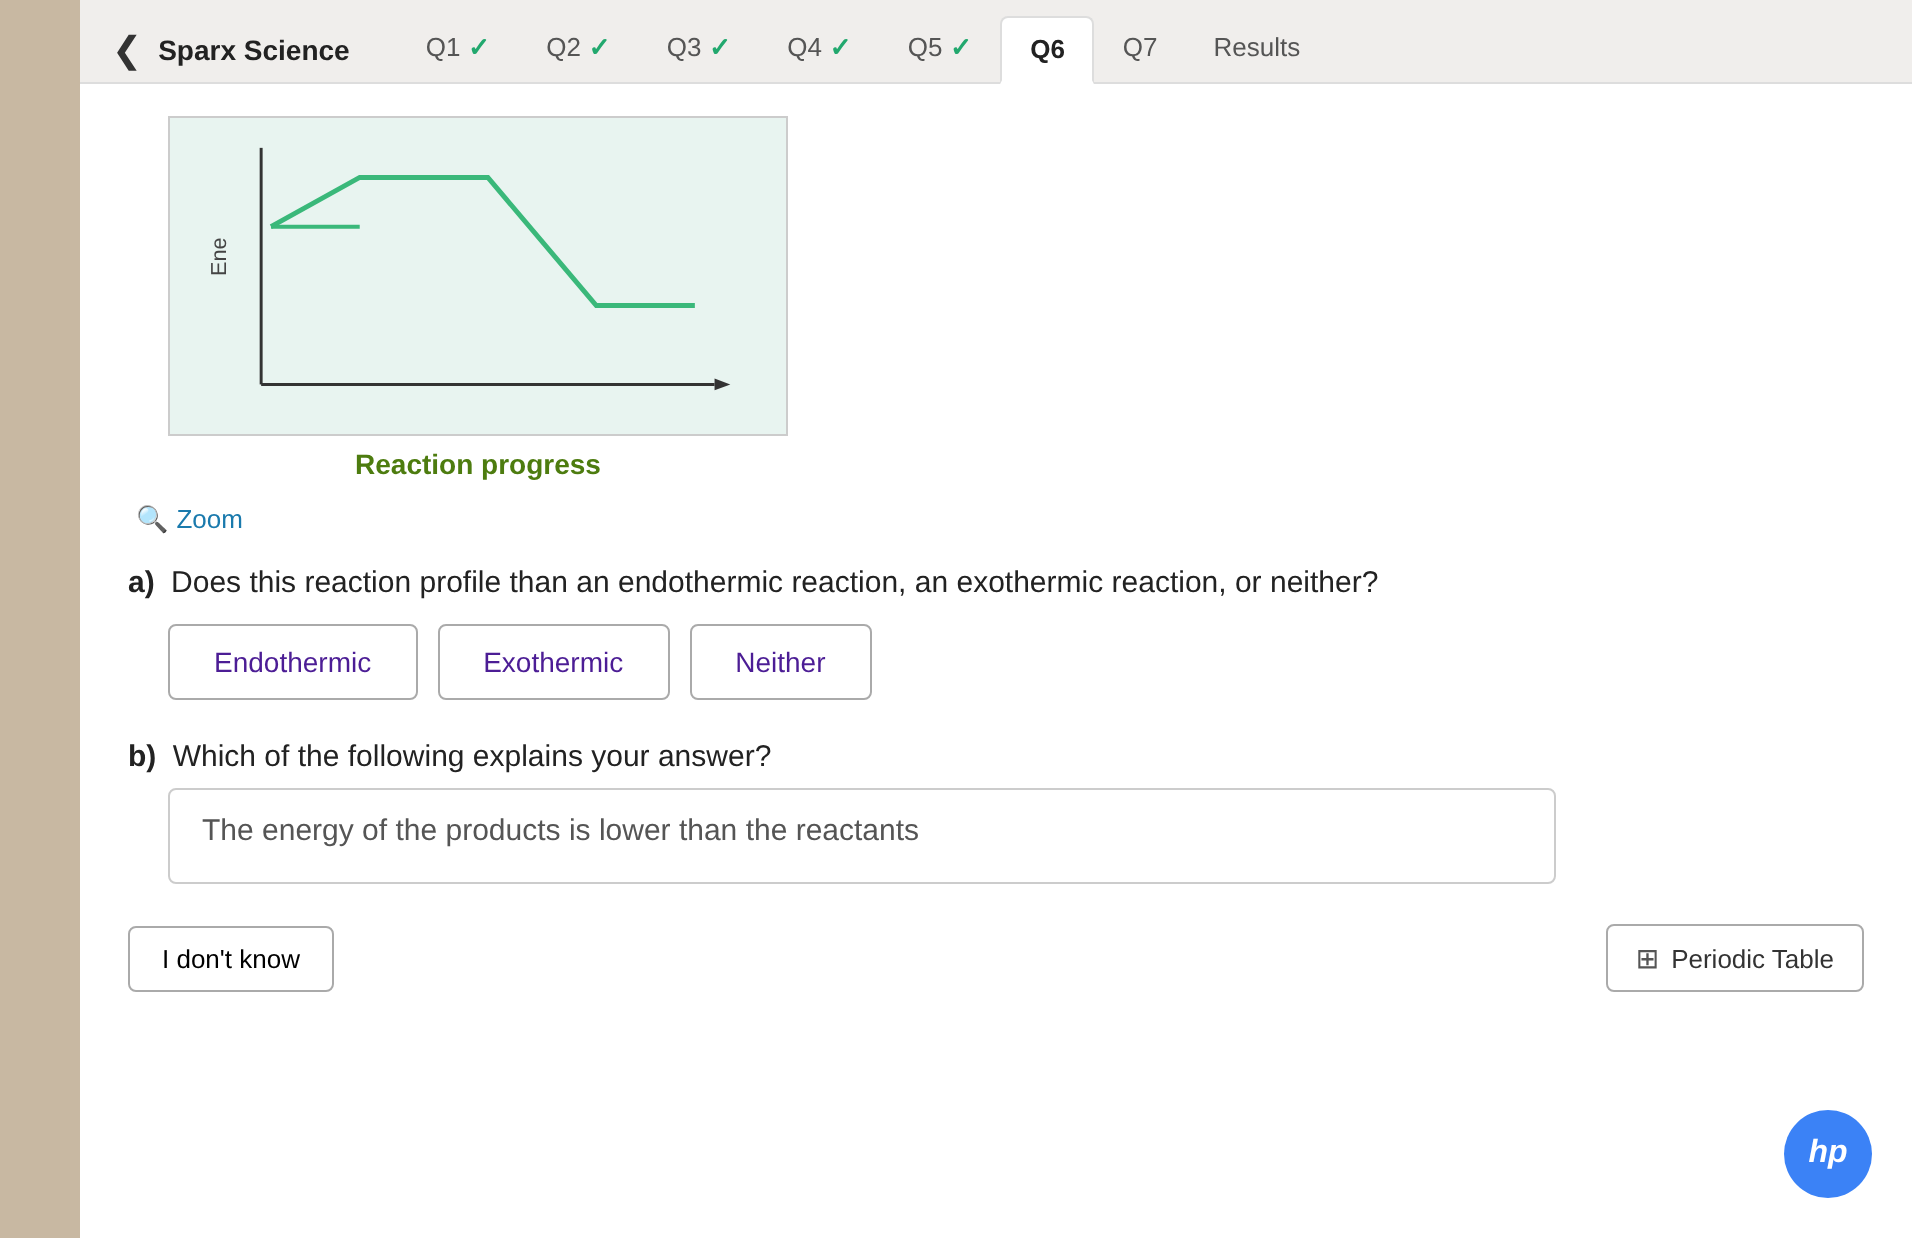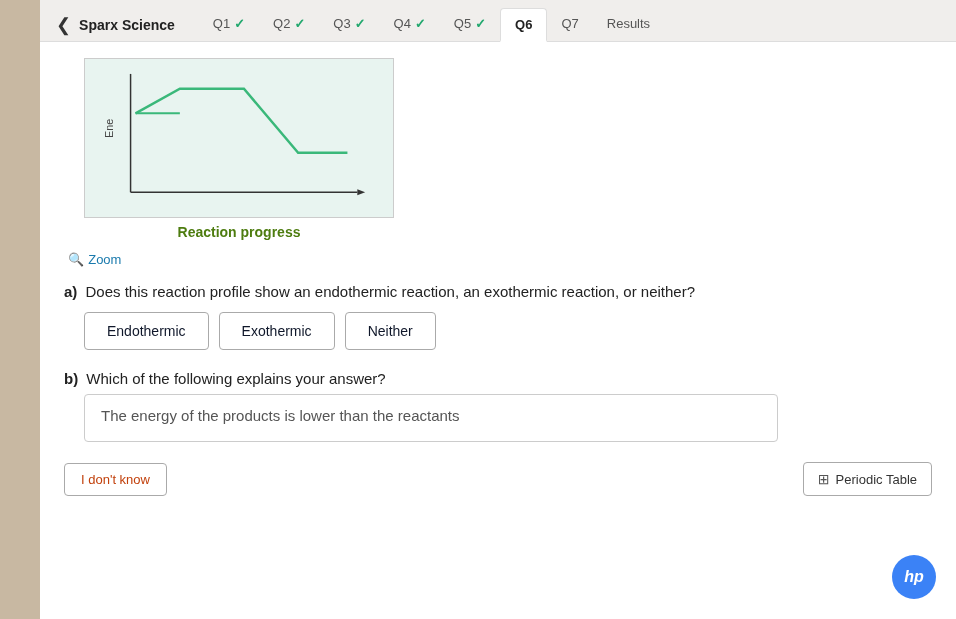--- a/index.html
+++ b/index.html
@@ -136,21 +136,21 @@
       gap: 10px;
       margin-left: 20px;
       margin-bottom: 20px;
     }
     .answer-btn {
       padding: 10px 22px;
       border: 1px solid #aaa;
       background: white;
       border-radius: 4px;
       font-size: 14px;
-      color: #0f172a;
+      color: #4c1d95;
       cursor: pointer;
     }
 
     
     .question-b-label {
       font-size: 15px;
       color: #222;
       margin-bottom: 7px;
     }
     .question-b-label span.q-letter {
@@ -178,21 +178,21 @@
       justify-content: space-between;
       align-items: center;
       margin-top: 10px;
     }
     .dont-know-btn {
       padding: 8px 16px;
       border: 1px solid #aaa;
       background: white;
       border-radius: 4px;
       font-size: 13px;
-      color: #c2410c;
+      color: #000000;
       cursor: pointer;
     }
     .periodic-table-btn {
       display: flex;
       align-items: center;
       gap: 6px;
       padding: 8px 14px;
       border: 1px solid #aaa;
       background: white;
       border-radius: 4px;
@@ -287,21 +287,21 @@
     </div>
 
     <div class="zoom-link">
       <span>🔍</span>
       <span>Zoom</span>
     </div>
 
     <div class="question-section">
       <div class="question-label">
         <span class="q-letter">a)</span>
-        <span>Does this reaction profile show an endothermic reaction, an exothermic reaction, or neither?</span>
+        <span>Does this reaction profile than an endothermic reaction, an exothermic reaction, or neither?</span>
       </div>
       <div class="answer-buttons">
         <button class="answer-btn">Endothermic</button>
         <button class="answer-btn">Exothermic</button>
         <button class="answer-btn">Neither</button>
       </div>
     </div>
 
     <div class="question-section">
       <div class="question-b-label">

